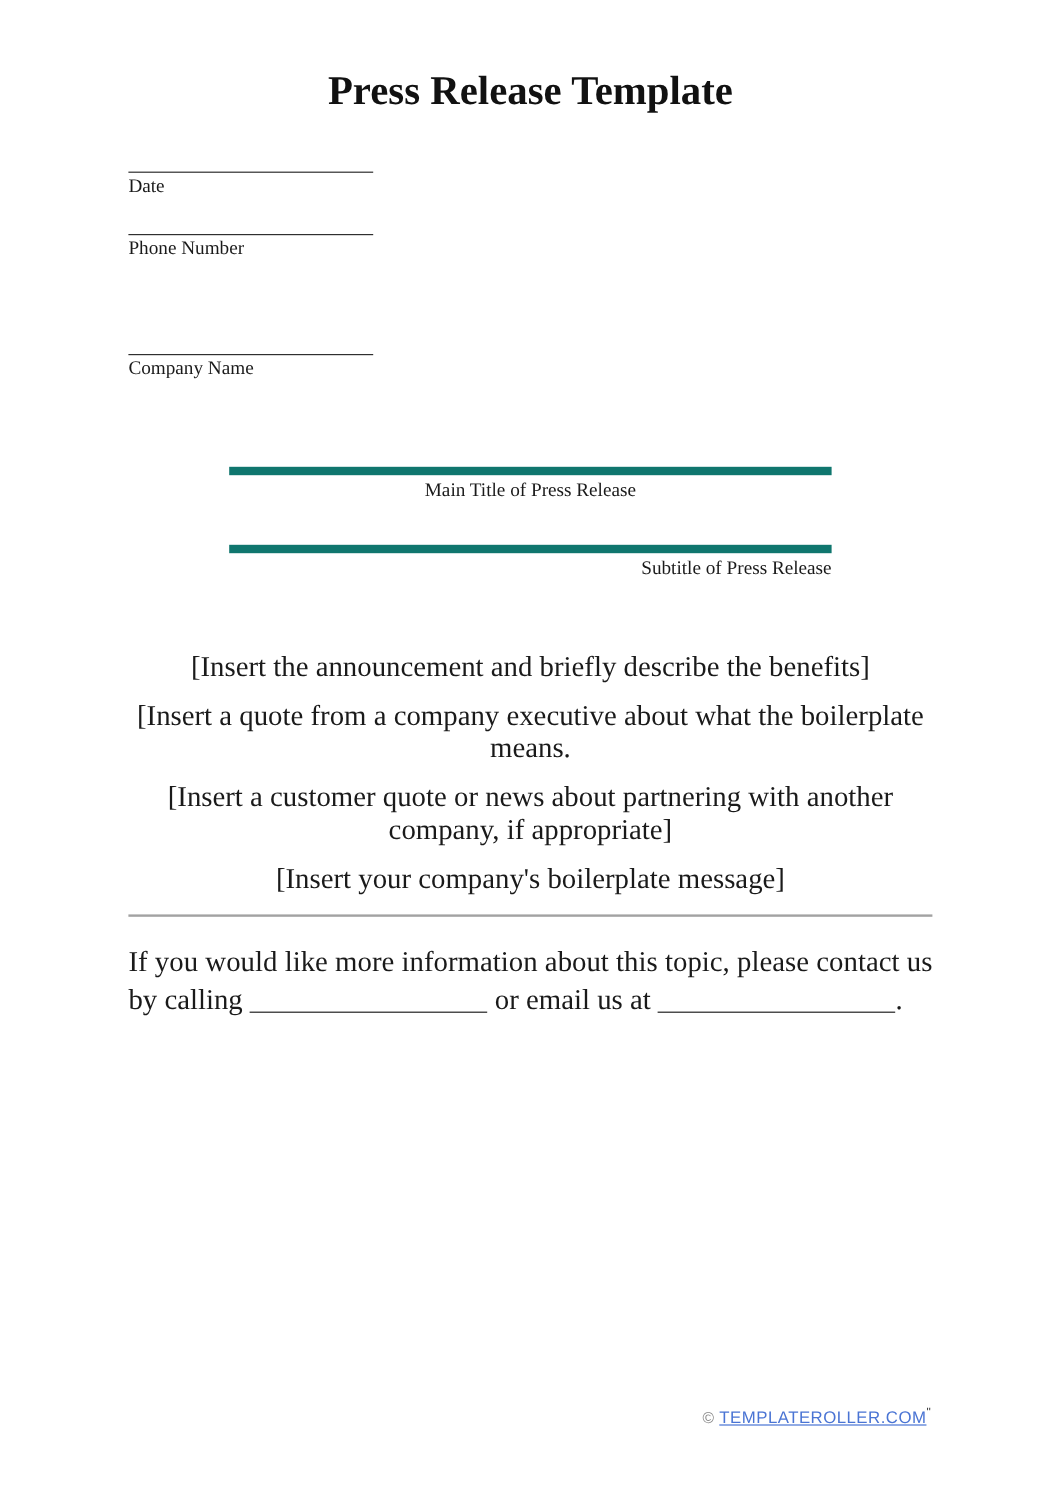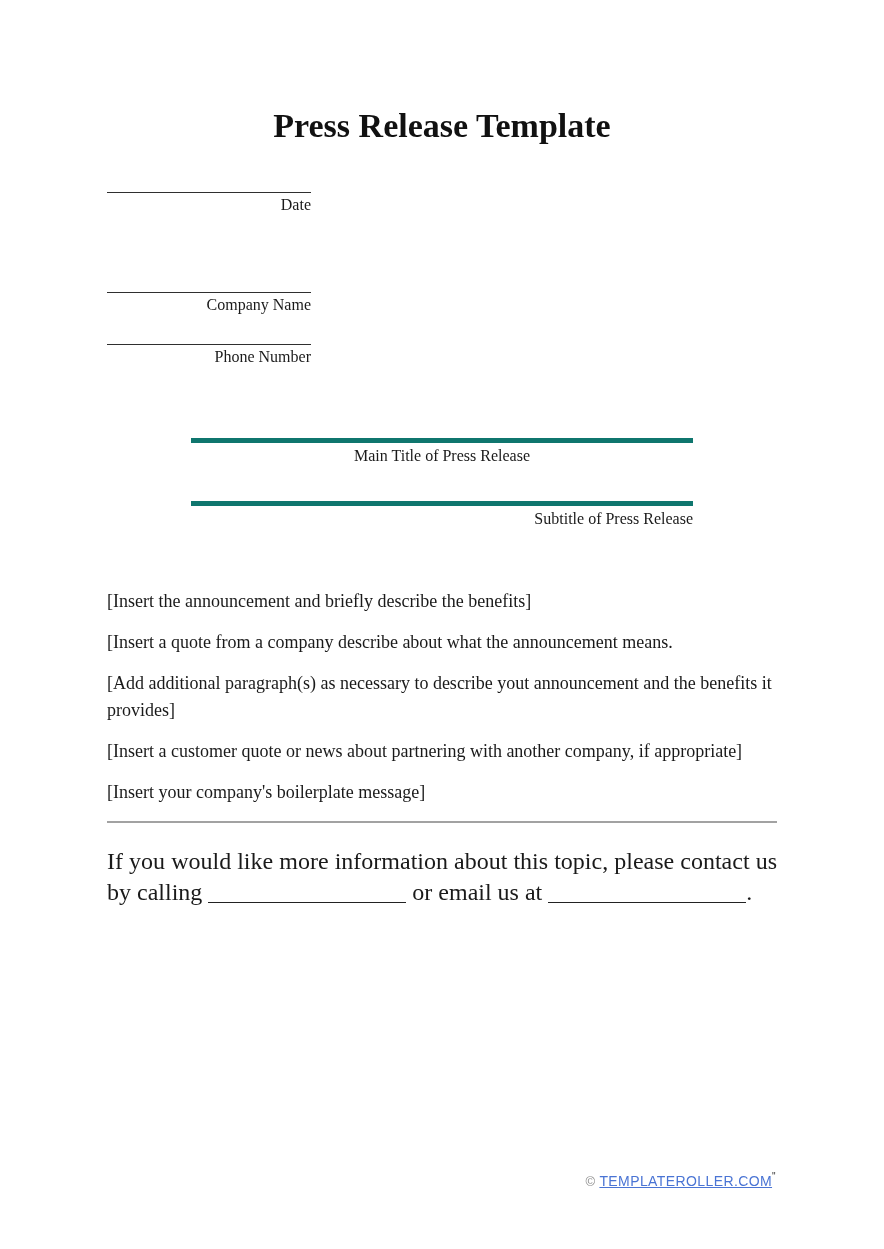--- a/index.html
+++ b/index.html
@@ -9,56 +9,57 @@
     height: 1249px;
     background: #ffffff;
     box-sizing: border-box;
     padding: 0 107px;
     overflow: hidden;
     font-family: "Liberation Serif", "DejaVu Serif", serif;
     color: #1a1a1a;
   }
   h1.doc-title {
     margin: 0;
-    padding-top: 103px;
+    padding-top: 54px;
     font-size: 34px;
     line-height: 46px;
     font-weight: 700;
     text-align: center;
     color: #111111;
   }
   .field {
     width: 204px;
     border-top: 1px solid #2f2f2f;
-    text-align: right;
+    text-align: left;
     font-size: 16px;
     line-height: 20px;
     padding-top: 2px;
   }
   .field-date    { margin-top: 43px; }
   .field-company { margin-top: 77px; }
   .field-phone   { margin-top: 29px; }
   .field-email   { margin-top: 29px; }
   .field-website { margin-top: 29px; }
   .headline-field {
     width: 502px;
     margin: 0 auto;
-    border-top: 5px solid #0f766e;
+    border-top: 7px solid #0f766e;
     text-align: center;
     font-size: 16px;
     line-height: 20px;
     padding-top: 3px;
   }
   .headline-main     { margin-top: 71px; }
   .headline-subtitle { margin-top: 35px; text-align: right; }
   .body-section { margin-top: 59px; }
   .body-section p {
     margin: 0 0 14px 0;
-    font-size: 18px;
+    font-size: 24px;
     line-height: 27px;
+    text-align: center;
   }
   .divider {
     margin-top: 15px;
     height: 0;
     border-top: 2px solid #a2a2a2;
   }
   .contact-note {
     margin: 24px 0 0 0;
     font-size: 24px;
     line-height: 28px;
@@ -93,42 +94,41 @@
 <body>
 
 <div class="page">
 
   <h1 class="doc-title">Press Release Template</h1>
 
   <div class="field field-date">
     <span>Date</span>
   </div>
 
+  <div class="field field-phone">
+    <span>Phone Number</span>
+  </div>
+
   <div class="field field-company">
     <span>Company Name</span>
-  </div>
-
-  <div class="field field-phone">
-    <span>Phone Number</span>
   </div>
 
 
 
   <div class="headline-field headline-main">
     <span>Main Title of Press Release</span>
   </div>
 
   <div class="headline-field headline-subtitle">
     <span>Subtitle of Press Release</span>
   </div>
 
   <div class="body-section">
     <p>[Insert the announcement and briefly describe the benefits]</p>
-    <p>[Insert a quote from a company describe about what the announcement means.</p>
-    <p>[Add additional paragraph(s) as necessary to describe yout announcement and the benefits it provides]</p>
+    <p>[Insert a quote from a company executive about what the boilerplate means.</p>
     <p>[Insert a customer quote or news about partnering with another company, if appropriate]</p>
     <p>[Insert your company's boilerplate message]</p>
   </div>
 
   <div class="divider"></div>
 
   <p class="contact-note">
     <span>If you would like more information about this topic, please contact us by calling</span>
     <span class="blank"></span>
     <span>or email us at</span>

